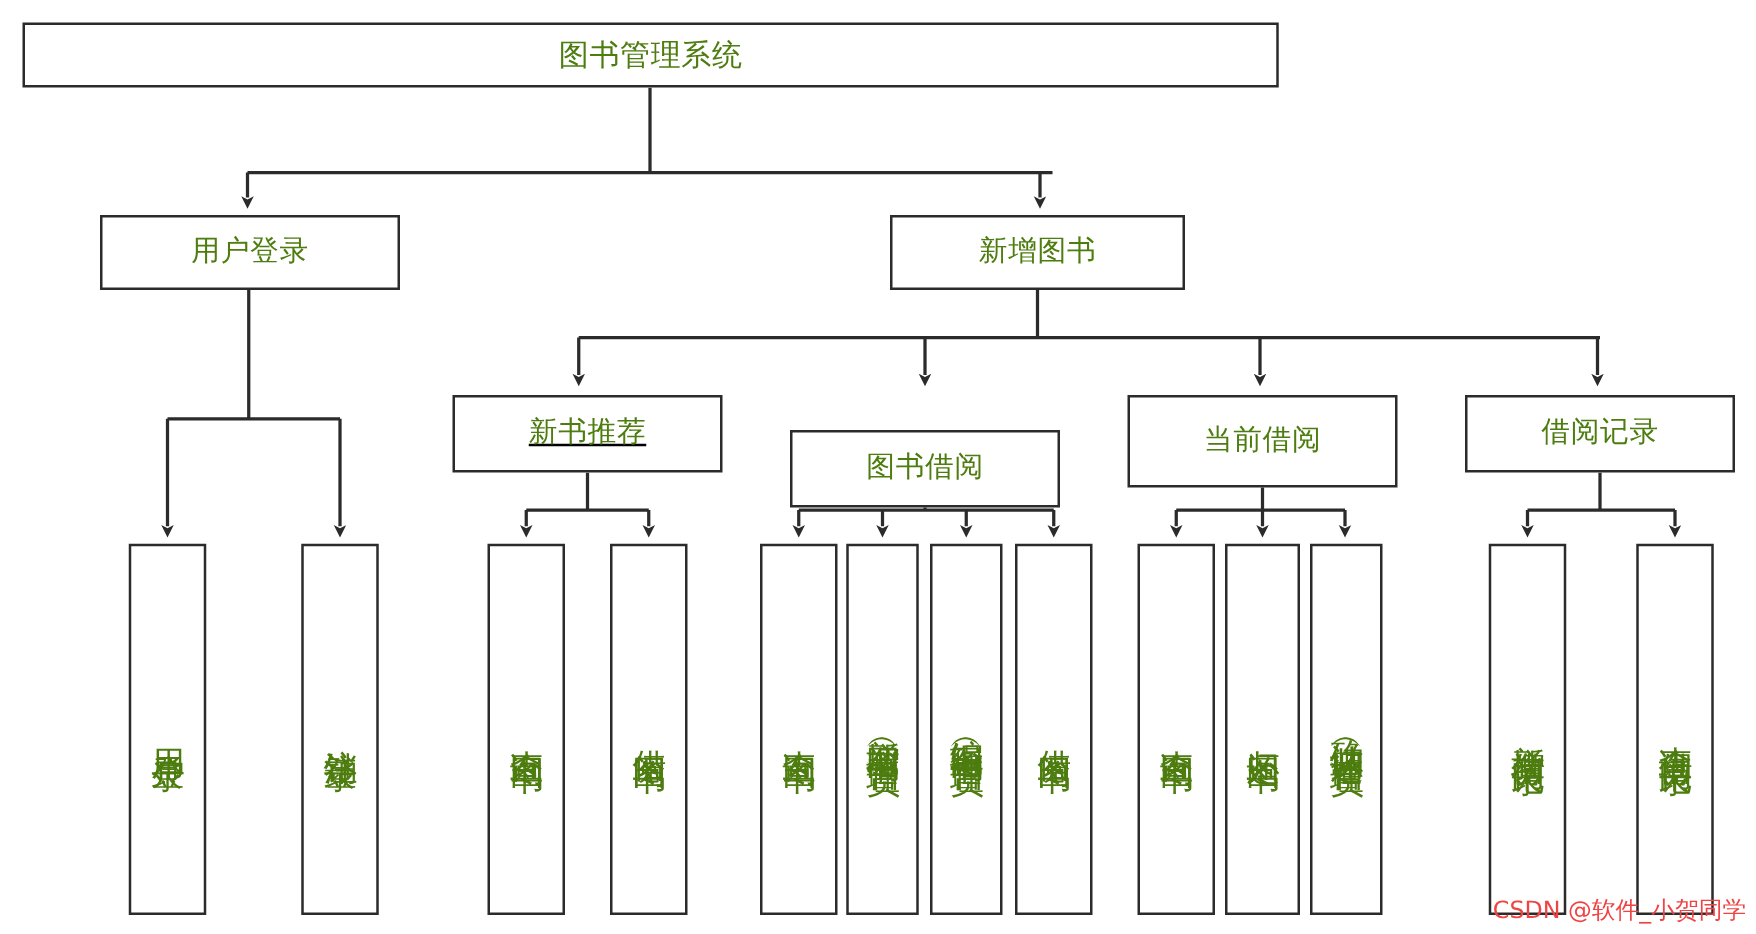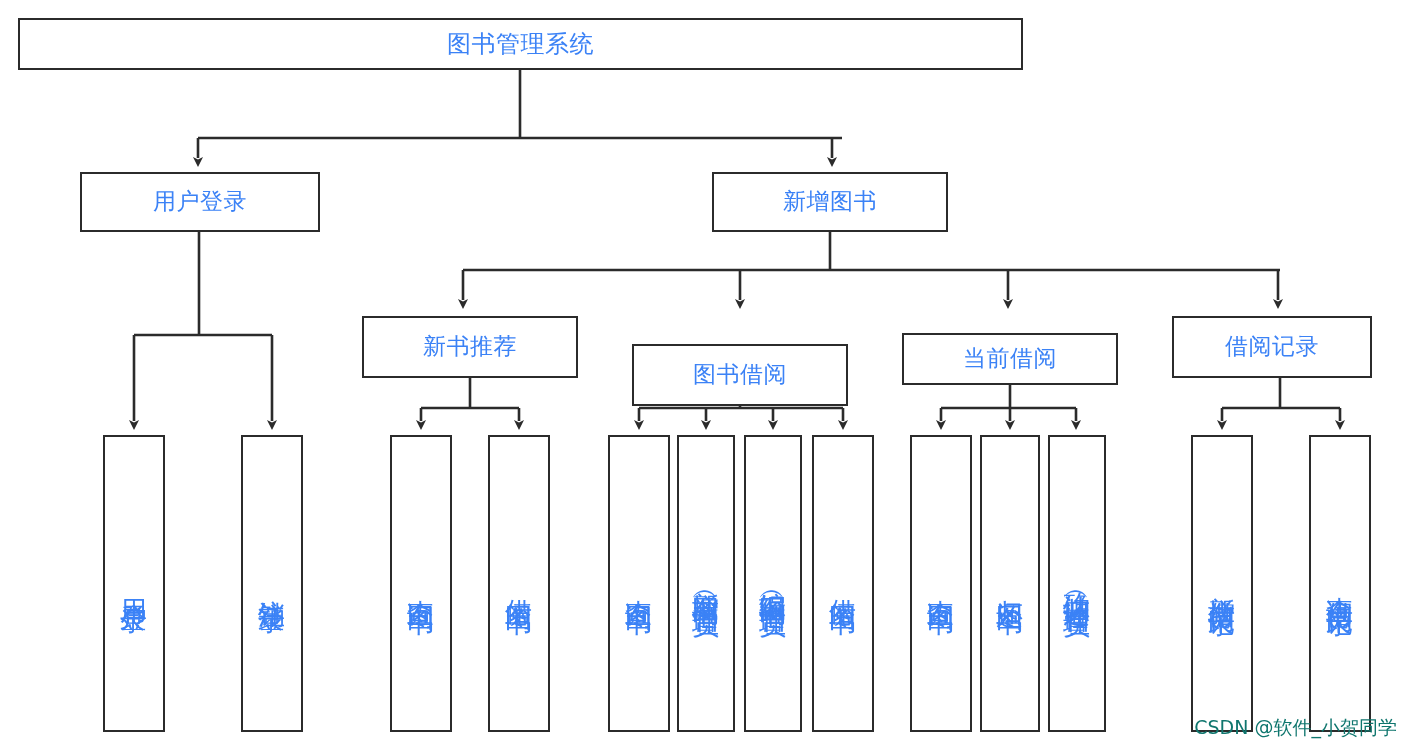--- a/index.html
+++ b/index.html
@@ -31,21 +31,21 @@
     position: absolute;
     box-sizing: border-box;
     background: #ffffff;
     border: 2.5px solid #2b2b2b;
     display: flex;
     align-items: center;
     justify-content: center;
     z-index: 2;
   }
   .node .label {
-    color: #3b82f6;
+    color: #4d7c0f;
     line-height: 1.18;
     white-space: nowrap;
     text-align: center;
     letter-spacing: 0.5px;
   }
   .node.horizontal .label {
     font-size: 23px;
   }
   .node.root .label {
     font-size: 24px;
@@ -60,21 +60,21 @@
     font-size: 27px;
     letter-spacing: 3px;
     line-height: 1;
     white-space: nowrap;
   }
   .watermark {
     position: absolute;
     right: 8px;
     bottom: 6px;
     font-size: 19px;
-    color: #0f766e;
+    color: #ef4444;
     z-index: 5;
     white-space: nowrap;
     pointer-events: none;
   }
 </style>
 </head>
 <body>
 
 <div id="diagram-root">
 
@@ -132,30 +132,30 @@
     <span class="label">图书管理系统</span>
   </div>
 
   <div class="node horizontal" style="left:80px; top:172px; width:240px; height:60px;">
     <span class="label">用户登录</span>
   </div>
   <div class="node horizontal" style="left:712px; top:172px; width:236px; height:60px;">
     <span class="label">新增图书</span>
   </div>
 
-  <div class="node horizontal" style="left:362px; top:316px; width:216px; height:62px;">
+  <div class="node horizontal" style="left:362px; top:316px; width:216px; height:62px;text-decoration:underline;">
     <span class="label">新书推荐</span>
   </div>
   <div class="node horizontal" style="left:632px; top:316px; width:216px; height:62px;margin-top:28px;">
     <span class="label">图书借阅</span>
   </div>
-  <div class="node horizontal" style="left:902px; top:316px; width:216px; height:52px;margin-top:17px;">
+  <div class="node horizontal" style="left:902px; top:316px; width:216px; height:74px;">
     <span class="label">当前借阅</span>
   </div>
-  <div class="node horizontal" style="left:1172px; top:316px; width:200px; height:62px;">
+  <div class="node horizontal" style="left:1172px; top:316px; width:216px; height:62px;">
     <span class="label">借阅记录</span>
   </div>
 
   <div class="node vertical" style="left:103px; top:435px; width:62px; height:297px;">
     <span class="label">用户登录</span>
   </div>
   <div class="node vertical" style="left:241px; top:435px; width:62px; height:297px;">
     <span class="label">注销登录</span>
   </div>
 

